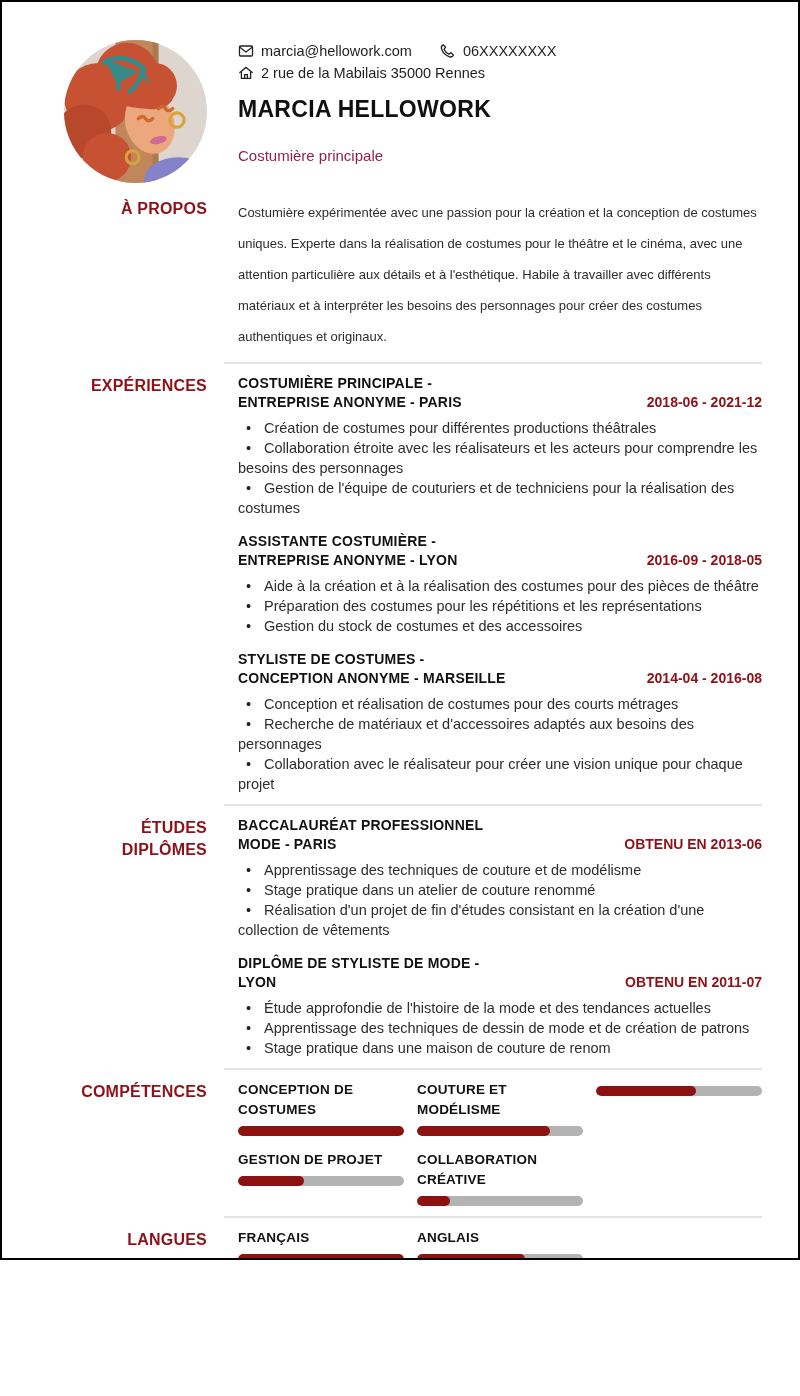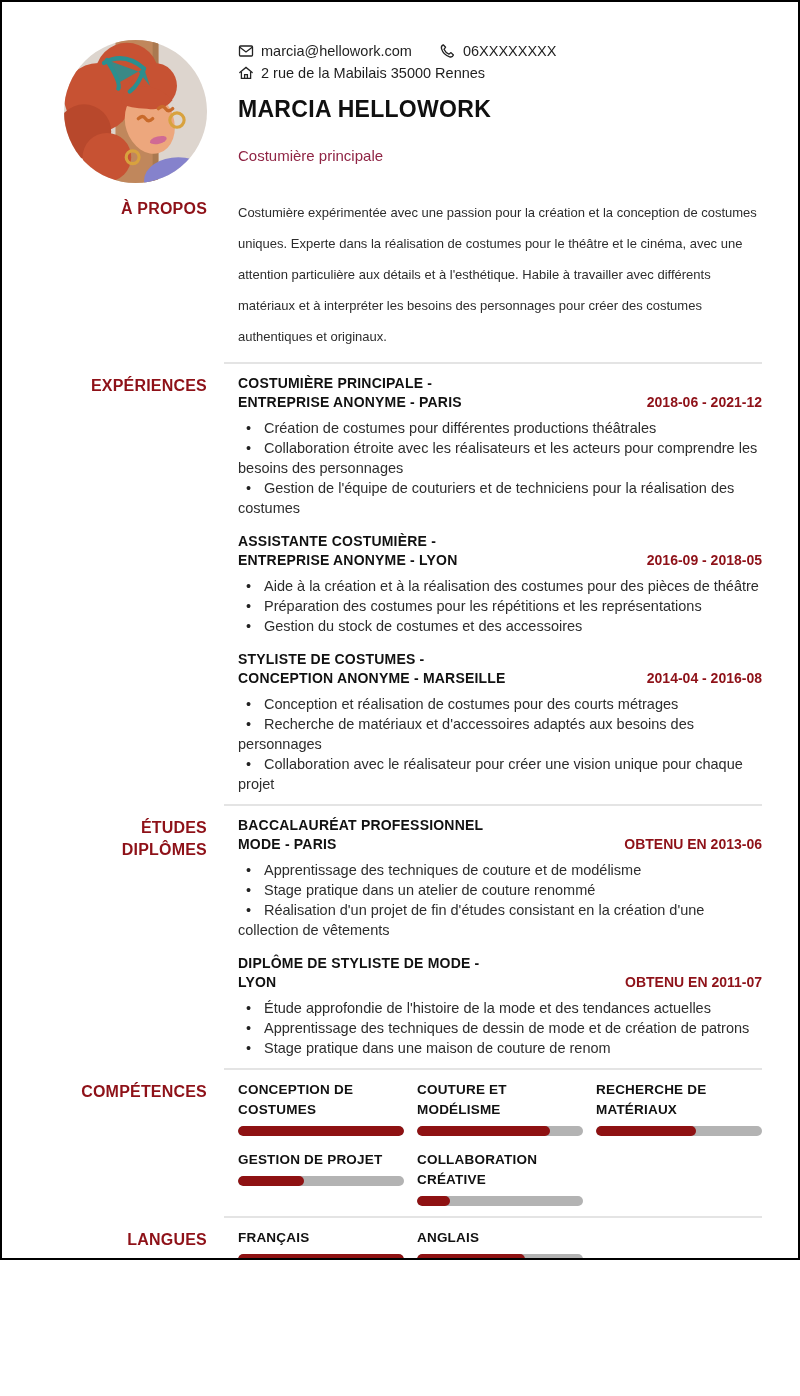--- a/index.html
+++ b/index.html
@@ -257,21 +257,20 @@
               <div class="bar-fill" style="width: 100%;"></div>
             </div>
         </div>
         <div>
           <div class="skill-name">COUTURE ET MODÉLISME</div>
           <div class="bar-track">
               <div class="bar-fill" style="width: 80%;"></div>
             </div>
         </div>
         <div>
-          <div class="skill-name">RECHERCHE DE MATÉRIAUX</div>
           <div class="bar-track">
               <div class="bar-fill" style="width: 60%;"></div>
             </div>
         </div>
         <div>
           <div class="skill-name">GESTION DE PROJET</div>
           <div class="bar-track">
               <div class="bar-fill" style="width: 40%;"></div>
             </div>
         </div>

